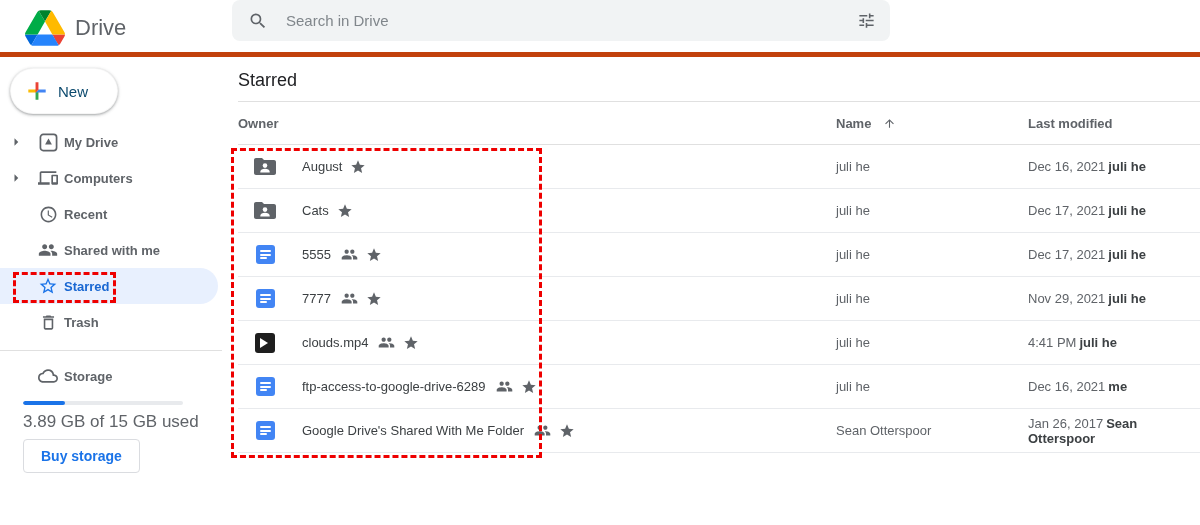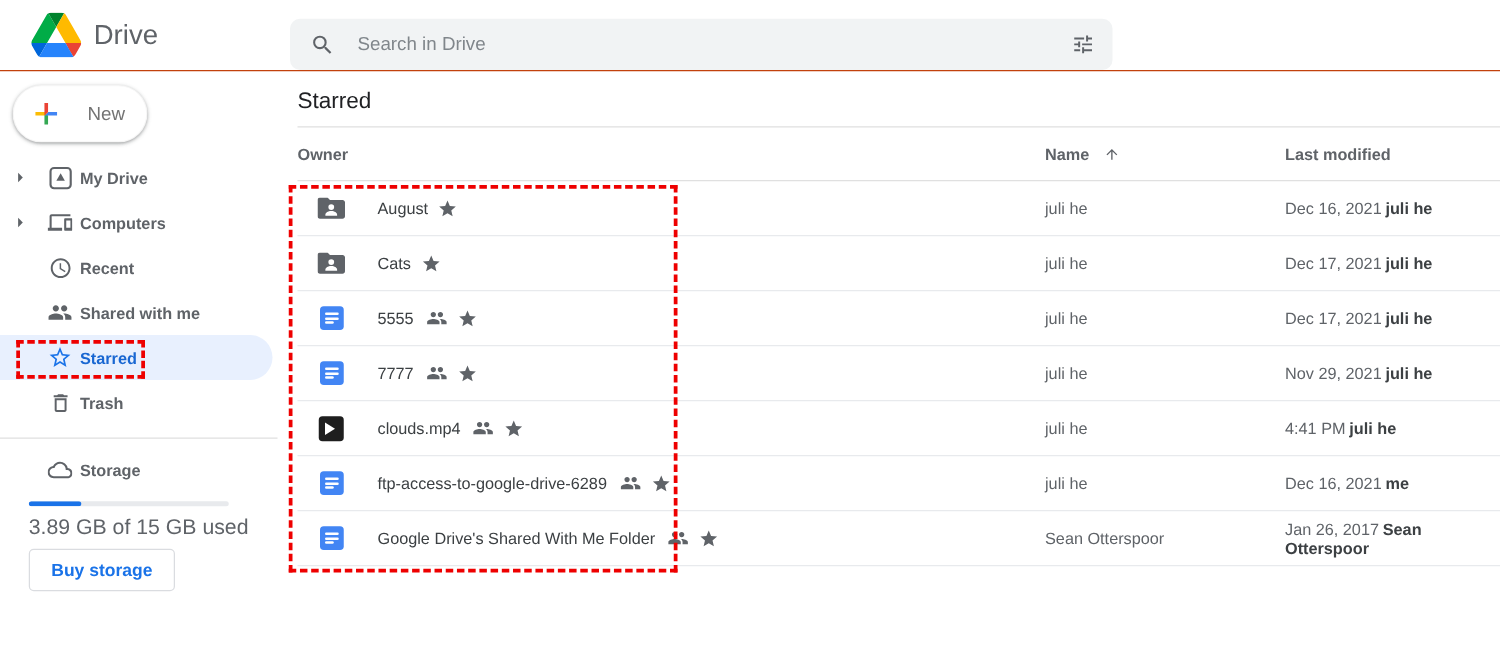--- a/index.html
+++ b/index.html
@@ -5,39 +5,39 @@
   * { box-sizing: border-box; }
   html,body { margin:0; padding:0; }
   body {
     width:1200px; height:525px; position:relative; overflow:hidden;
     background:#fff; font-family:"Liberation Sans", sans-serif;
   }
   svg { display:block; }
 
   
   .topbar { position:absolute; left:0; top:0; width:1200px; height:57px;
-            background:#fff; border-bottom:1px solid #c2410c; }
+            background:#fff; border-bottom:5px solid #c2410c; }
   .logo { position:absolute; left:25px; top:10px; display:flex; align-items:center; }
   .logo-text { font-size:22px; color:#5f6368; margin-left:10px; }
-  .searchbar { position:absolute; left:232px; top:15px; width:658px; height:41px;
+  .searchbar { position:absolute; left:232px; top:0; width:658px; height:41px;
                background:#f1f3f4; border-radius:8px; display:flex; align-items:center; }
   .search-btn { margin-left:16px; display:flex; }
   .search-input { flex:1; border:none; background:transparent; outline:none;
                   margin-left:16px; font-size:15px; color:#202124; }
   .search-input::placeholder { color:#80868b; }
   .tune-btn { margin-right:14px; display:flex; cursor:pointer; }
 
   
   .sidebar { position:absolute; left:0; top:57px; width:232px; height:468px; }
   .new-btn { position:absolute; left:10px; top:11px; width:108px; height:46px;
              background:#fff; border-radius:24px; display:flex; align-items:center;
              cursor:pointer; border:1px solid rgba(0,0,0,0.04);
              box-shadow:0 1px 2px 0 rgba(60,64,67,.30), 0 1px 3px 1px rgba(60,64,67,.15); }
   .new-btn .plus { margin-left:13px; }
-  .new-btn .new-label { margin-left:20px; font-size:15px; color:#737373; }
+  .new-btn .new-label { margin-left:8px; font-size:15px; color:#0c4a6e; }
   .nav { position:absolute; left:0; top:67px; width:232px; }
   .nav-item { position:relative; height:36px; width:232px; display:flex;
               align-items:center; cursor:pointer; }
   .nav-item.active { background:#e8f0fe; width:218px; border-radius:0 25px 25px 0; }
   .expand-arrow { position:absolute; left:7px; display:flex; }
   .nav-icon { position:absolute; left:38px; width:20px; display:flex; justify-content:center; }
   .nav-label { position:absolute; left:64px; font-size:13px; font-weight:600; color:#5f6368; }
   .nav-item.active .nav-label { color:#1967d2; }
   .nav-divider { position:absolute; left:0; top:293px; width:222px; border-top:1px solid #e0e0e0; }
   .storage-row { position:absolute; left:0; top:301px; height:36px; width:232px;

